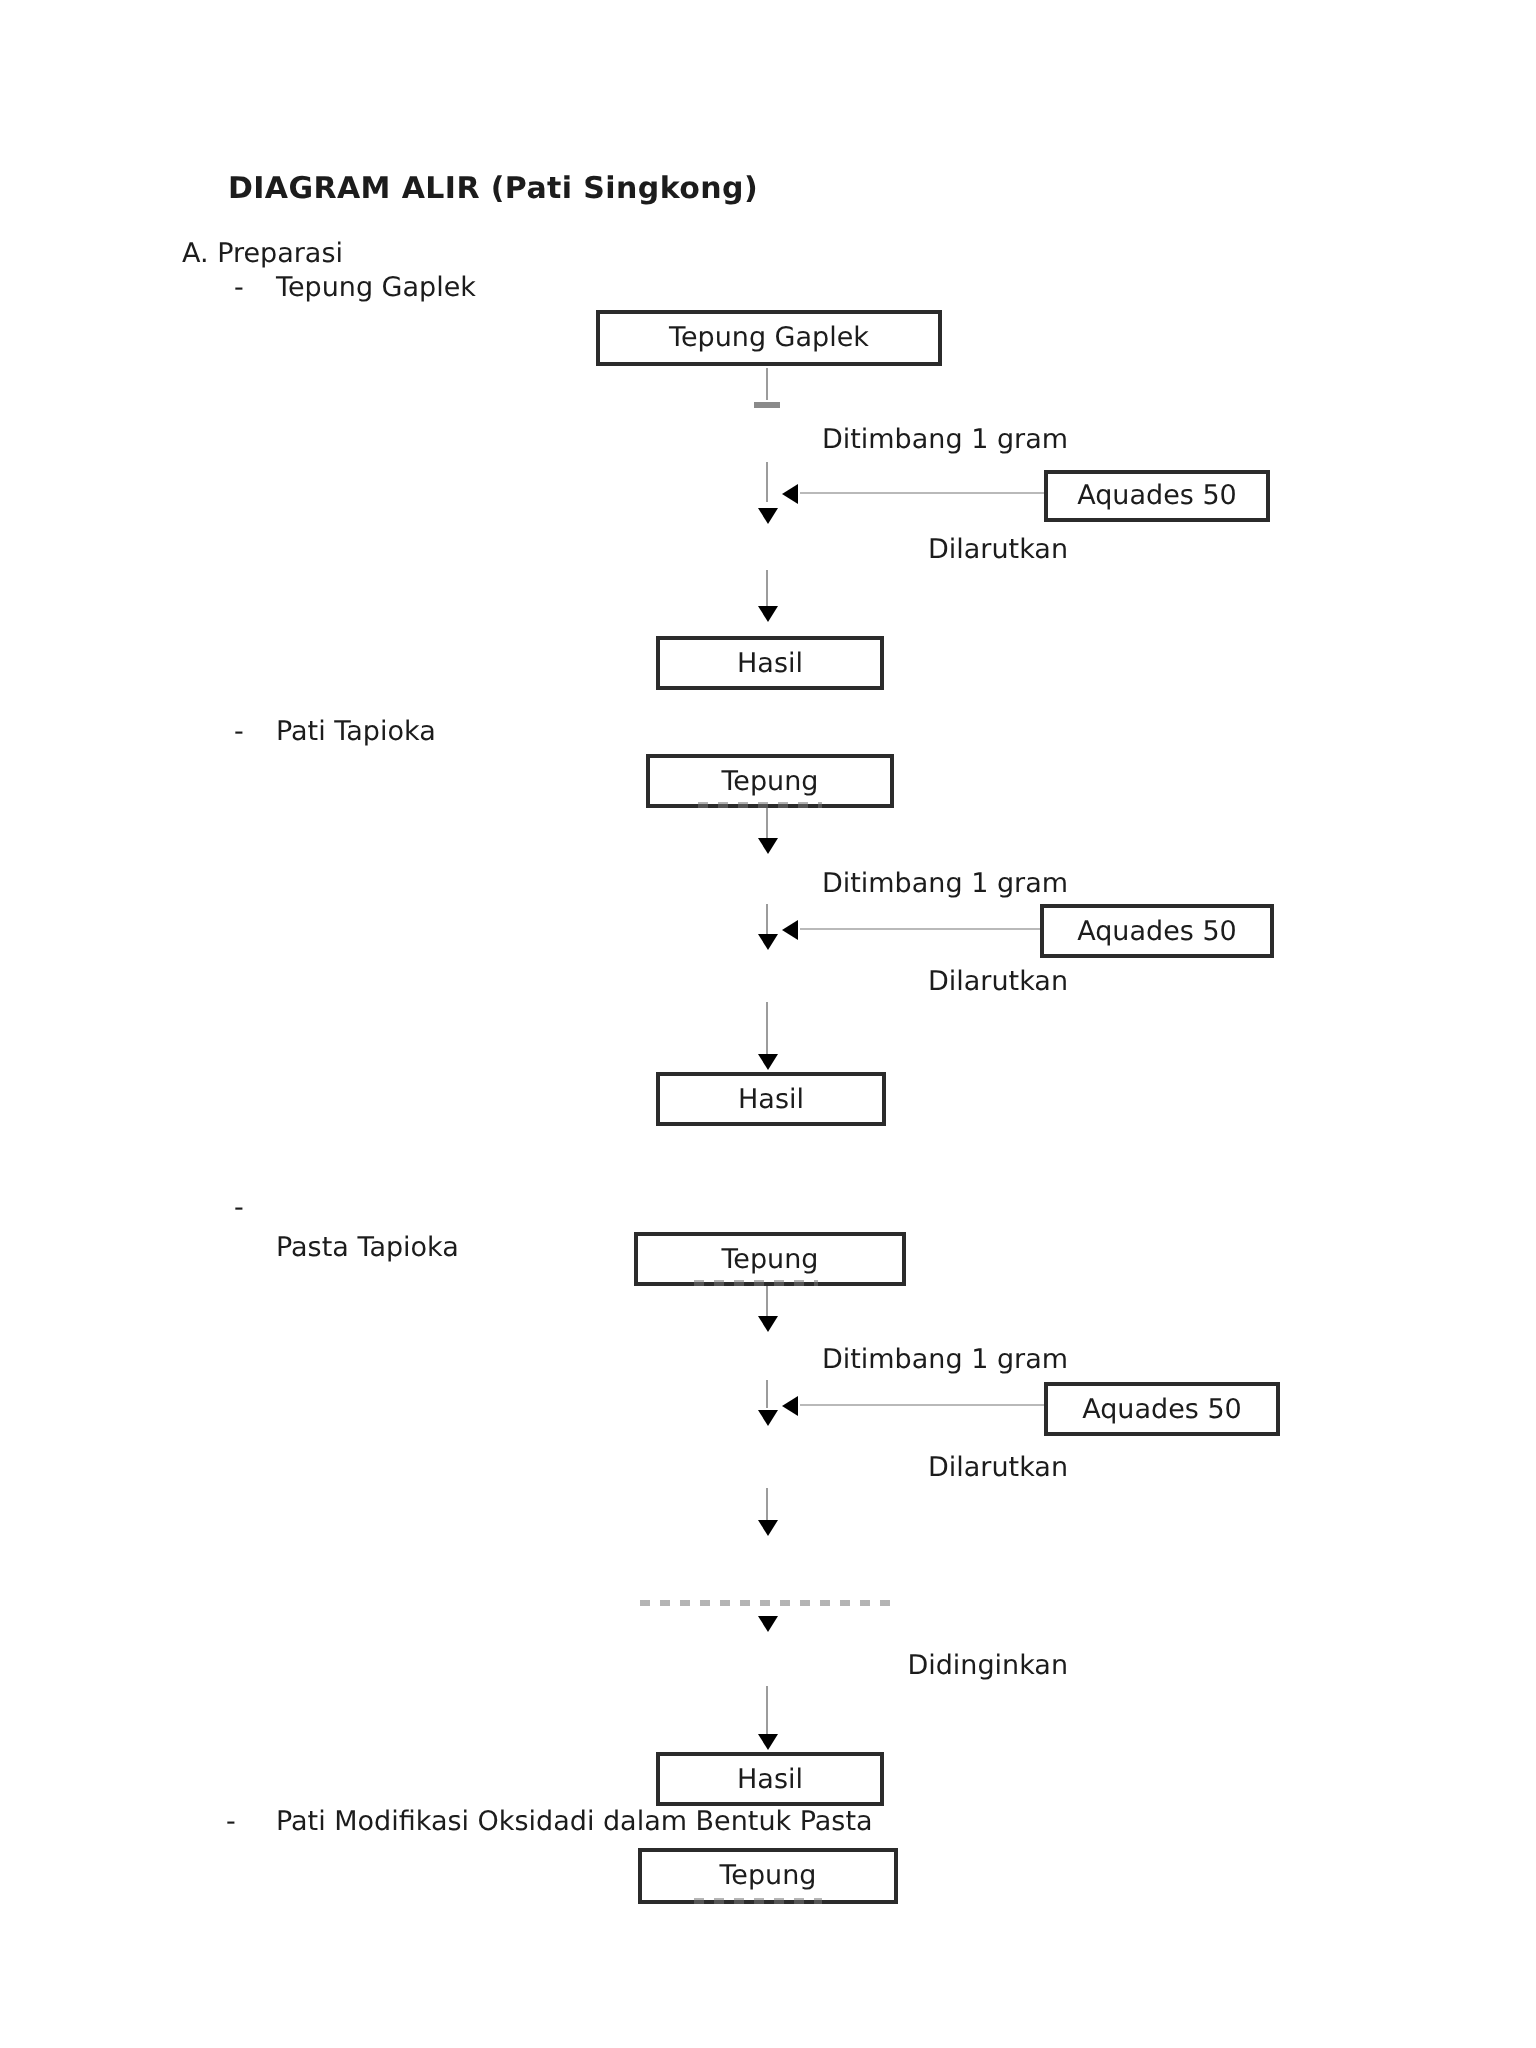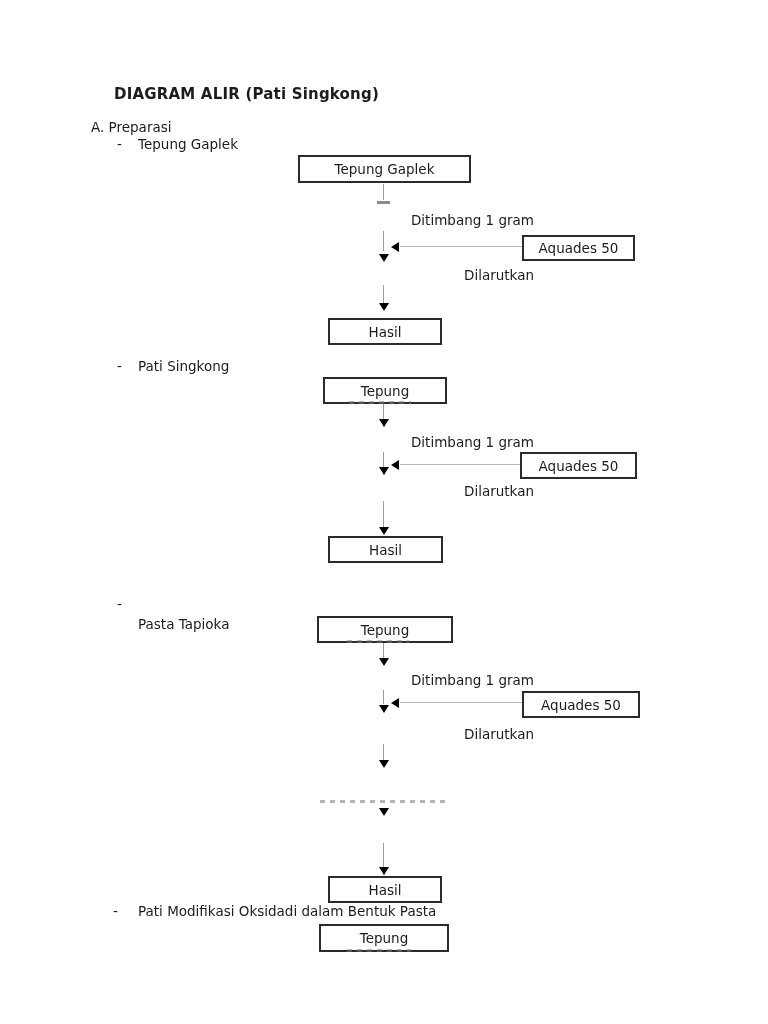--- a/index.html
+++ b/index.html
@@ -66,21 +66,21 @@
 
   <div class="abs step" style="top:267px;">Dilarutkan</div>
 
   <div class="abs vline" style="left:383px; top:285px; height:18px;"></div>
   <div class="abs arrow-down" style="left:379px; top:303px;"></div>
   <div class="abs fbox" style="left:328px; top:318px; width:114px; height:27px;">
     <span>Hasil</span>
   </div>
 
   <div class="abs txt" style="left:117px; top:358px;">-</div>
-  <div class="abs txt" style="left:138px; top:358px;">Pati Singkong</div>
+  <div class="abs txt" style="left:138px; top:358px;">Pati Tapioka</div>
 
   <div class="abs fbox" style="left:323px; top:377px; width:124px; height:27px;">
     <span>Tepung</span>
     <div class="clip-hint abs" style="left:24px; bottom:-2px; width:62px;"></div>
   </div>
   <div class="abs vline" style="left:383px; top:404px; height:15px;"></div>
   <div class="abs arrow-down" style="left:379px; top:419px;"></div>
 
   <div class="abs step" style="top:434px;">Ditimbang 1 gram</div>
 
@@ -122,20 +122,21 @@
 
   <div class="abs step" style="top:726px;">Dilarutkan</div>
 
   <div class="abs vline" style="left:383px; top:744px; height:16px;"></div>
   <div class="abs arrow-down" style="left:379px; top:760px;"></div>
 
   <div class="clip-hint abs" style="left:320px; top:800px; width:130px;"></div>
 
   <div class="abs arrow-down" style="left:379px; top:808px;"></div>
 
+  <div class="abs step" style="top:825px;">Didinginkan</div>
 
   <div class="abs vline" style="left:383px; top:843px; height:24px;"></div>
   <div class="abs arrow-down" style="left:379px; top:867px;"></div>
   <div class="abs fbox" style="left:328px; top:876px; width:114px; height:27px;">
     <span>Hasil</span>
   </div>
 
   <div class="abs txt" style="left:113px; top:903px;">-</div>
   <div class="abs txt" style="left:138px; top:903px;">Pati Modifikasi Oksidadi dalam Bentuk Pasta</div>
 

